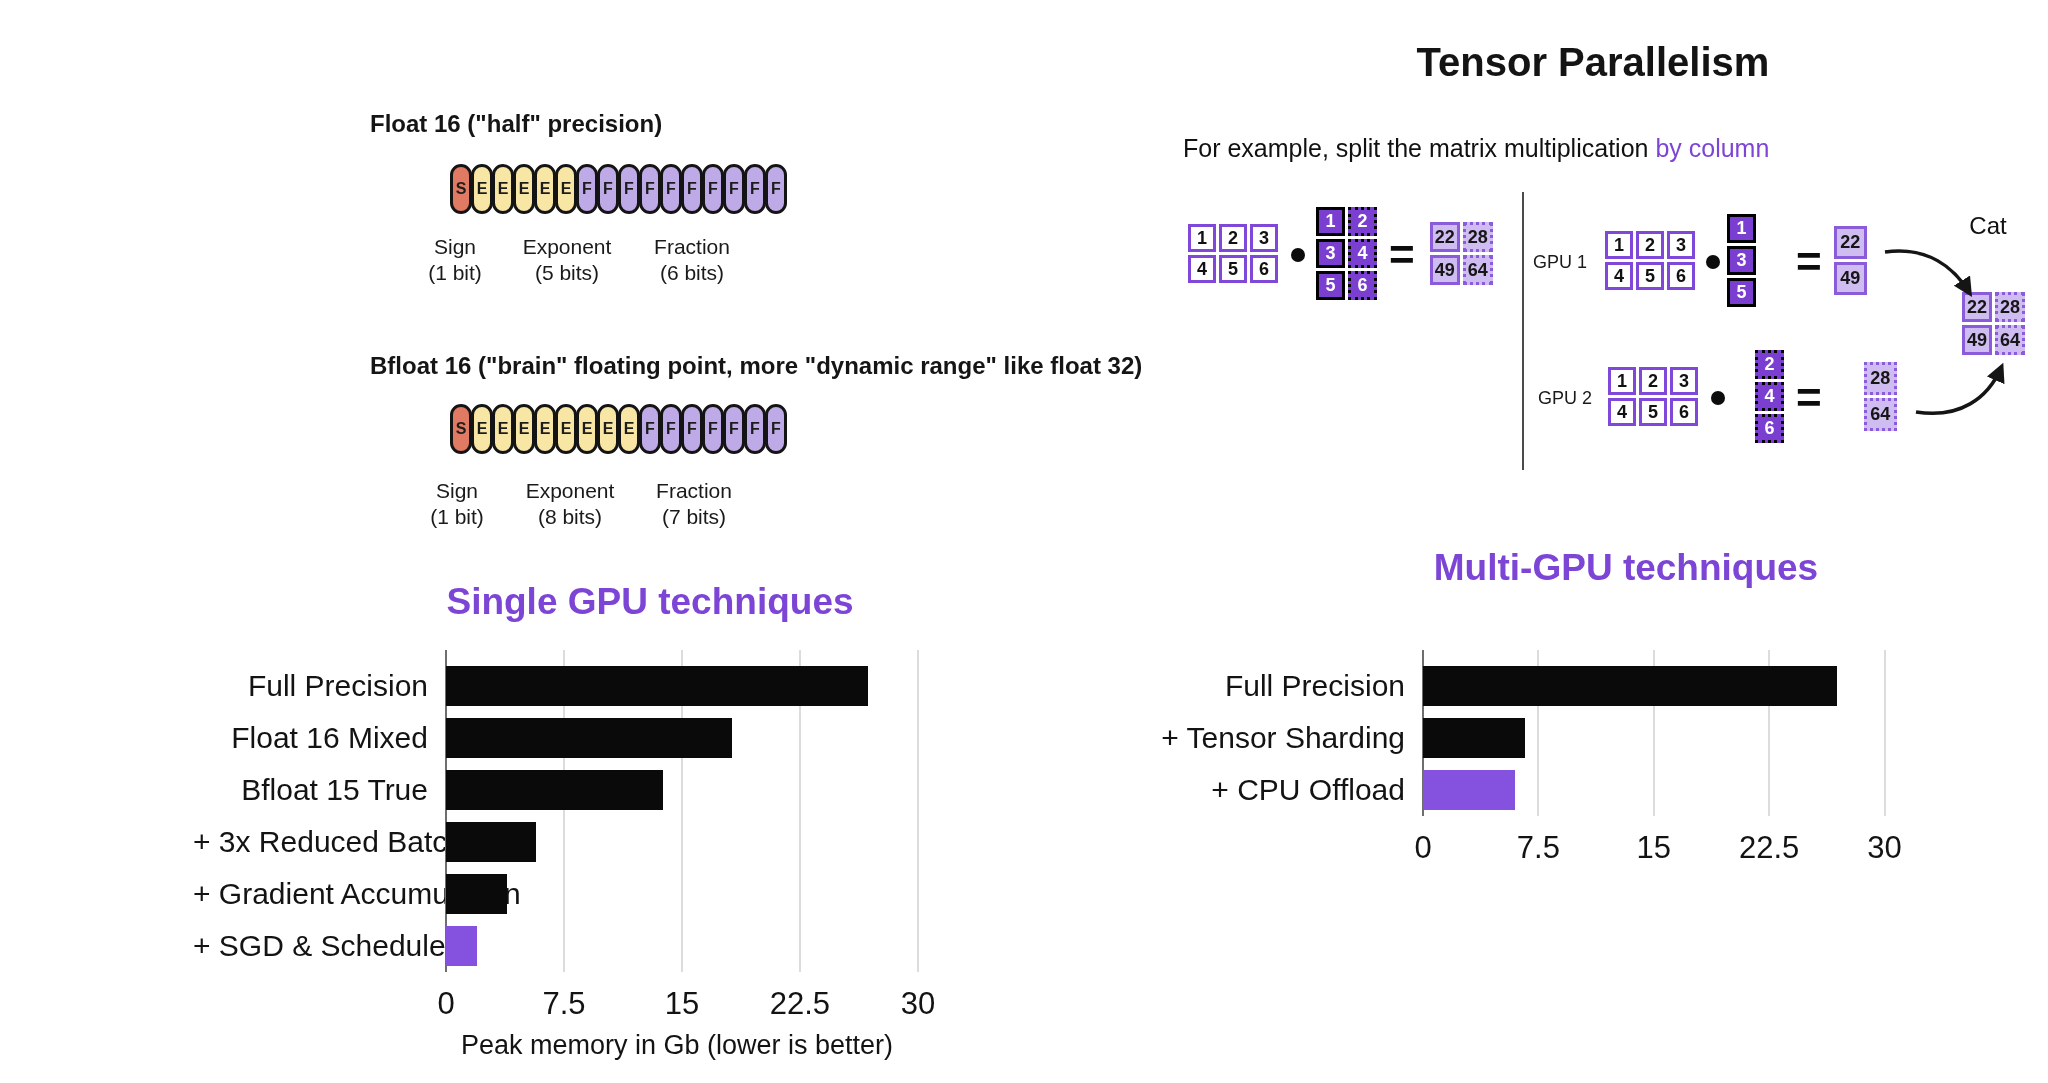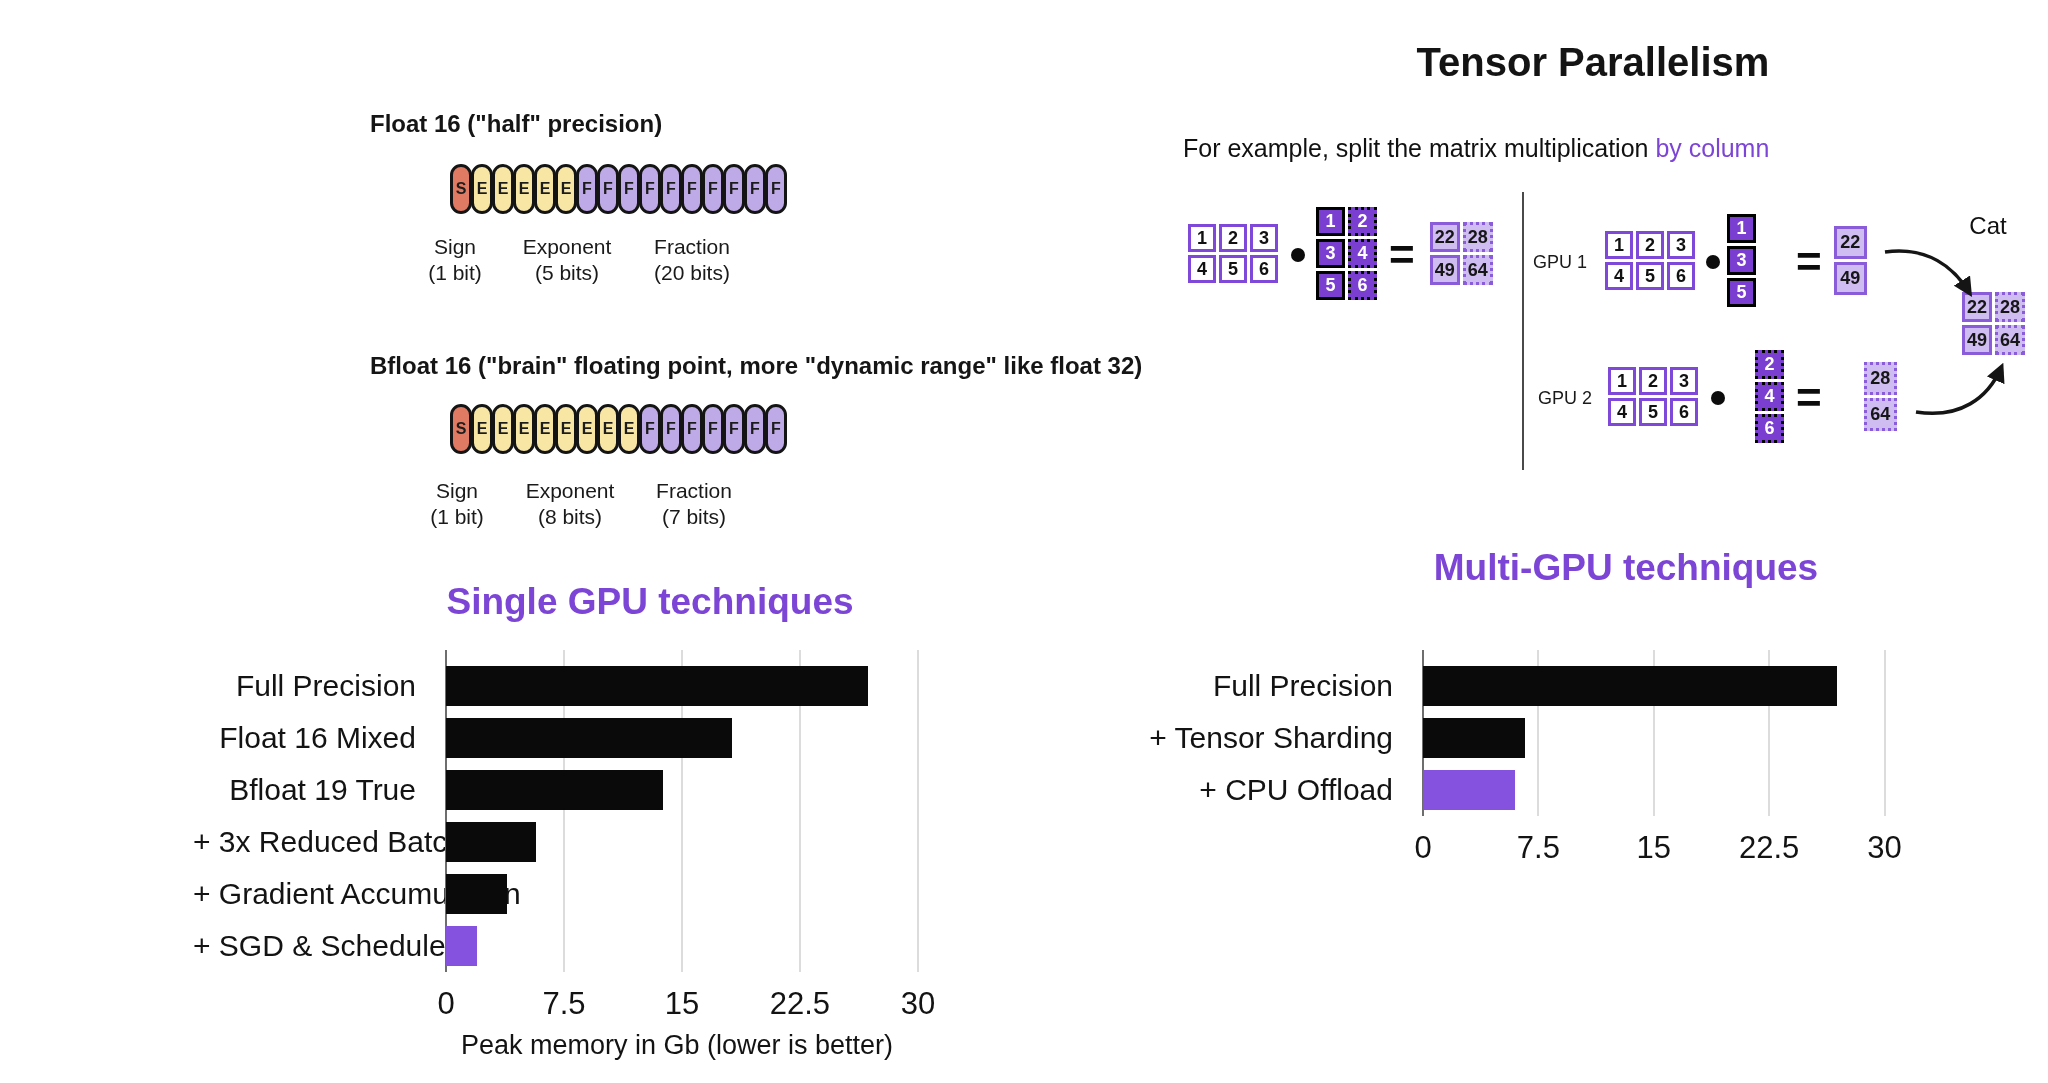--- a/index.html
+++ b/index.html
@@ -47,21 +47,21 @@
   #gpu2-row .gpu-label{margin-right:16px;}
   #gpu2-row .dot{margin:0 0 0 13px;}
   #gpu2-row .col-b{margin-left:30px;}
   #gpu2-row .equals{margin-left:12px;}
   #gpu2-row .col-res{margin-left:42px;}
 
   
   .chart-title{position:absolute;transform:translateX(-50%);font-size:37px;font-weight:700;color:#7d45d6;white-space:nowrap;}
   .chart-body{position:absolute;display:flex;}
   .chart-labels{box-sizing:border-box;padding-top:10px;}
-  .bar-label{height:52px;line-height:52px;text-align:right;padding-right:30px;font-size:30px;font-weight:500;color:#131313;white-space:nowrap;}
+  .bar-label{height:52px;line-height:52px;text-align:right;padding-right:18px;font-size:30px;font-weight:500;color:#131313;white-space:nowrap;}
   .chart-plot{position:relative;box-sizing:border-box;padding-top:10px;}
   #chart0 .chart-labels{width:253px;}
   #chart0 .chart-plot{width:560px;height:322px;}
   #chart1 .chart-labels{width:323px;}
   #chart1 .chart-plot{width:500px;height:166px;}
   .gridline{position:absolute;top:0;width:2px;height:100%;background:#dcdcdc;transform:translateX(-50%);}
   .axisline{background:#6e6e6e;}
   .bar-row{position:relative;height:52px;display:flex;align-items:center;}
   .bar{height:40px;}
   .tick{position:absolute;transform:translateX(-50%);font-size:31px;font-weight:500;color:#131313;white-space:nowrap;}
@@ -94,21 +94,21 @@
   <div class="bit-group" style="left:455px;top:234px;">
     <div>Sign</div>
     <div>(1 bit)</div>
   </div>
   <div class="bit-group" style="left:567px;top:234px;">
     <div>Exponent</div>
     <div>(5 bits)</div>
   </div>
   <div class="bit-group" style="left:692px;top:234px;">
     <div>Fraction</div>
-    <div>(20 bits)</div>
+    <div>(6 bits)</div>
   </div>
 
   <div class="sec-title" style="left:370px;top:352px;">Bfloat 16 ("brain" floating point, more "dynamic range" like float 32)</div>
   <div class="pill-row" style="left:450px;top:404px;">
       <span class="pill pill-sign">S</span>
       <span class="pill pill-exp">E</span>
       <span class="pill pill-exp">E</span>
       <span class="pill pill-exp">E</span>
       <span class="pill pill-exp">E</span>
       <span class="pill pill-exp">E</span>
@@ -276,21 +276,21 @@
     </defs>
     <path d="M35,32 C78,26 104,48 119,72" fill="none" stroke="#151515" stroke-width="3.5" marker-end="url(#ah)"></path>
     <path d="M66,192 C110,199 138,178 151,148" fill="none" stroke="#151515" stroke-width="3.5" marker-end="url(#ah)"></path>
   </svg>
 
   <div class="chart-title" id="chart0-title" style="left:650px;top:581px;">Single GPU techniques</div>
   <div class="chart-body" id="chart0" style="left:193px;top:650px;">
     <div class="chart-labels">
         <div class="bar-label">Full Precision</div>
         <div class="bar-label">Float 16 Mixed</div>
-        <div class="bar-label">Bfloat 19 True</div>
+        <div class="bar-label">Bfloat 15 True</div>
         <div class="bar-label">+ 3x Reduced Batch Size</div>
         <div class="bar-label">+ Gradient Accumulation</div>
         <div class="bar-label">+ SGD &amp; Scheduler</div>
       </div>
     <div class="chart-plot">
         <div class="gridline axisline" style="left: 0px;"></div>
         <span class="tick" style="left: 0px; top: 336px;">0</span>
         <div class="gridline" style="left: 117.978px;"></div>
         <span class="tick" style="left: 117.978px; top: 336px;">7.5</span>
         <div class="gridline" style="left: 235.955px;"></div>

